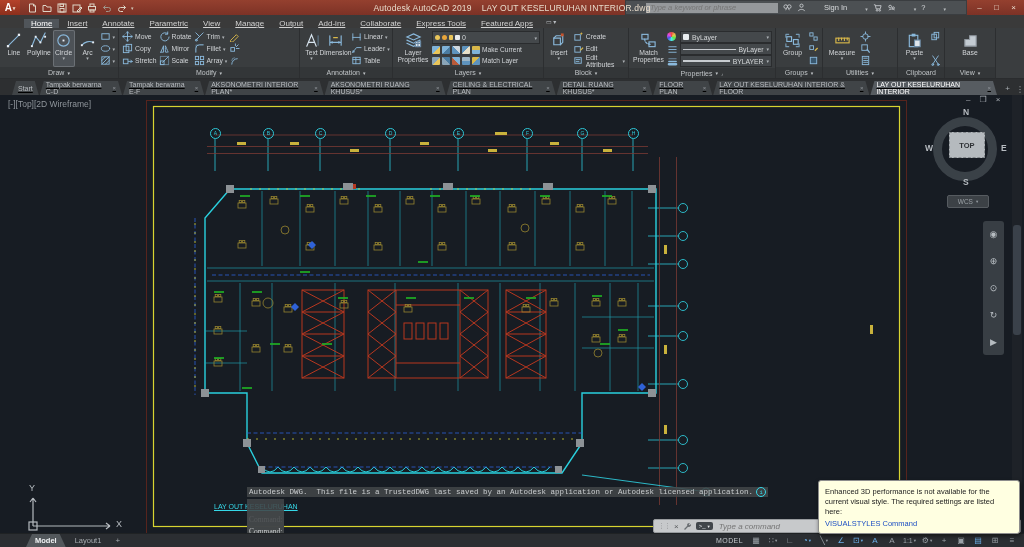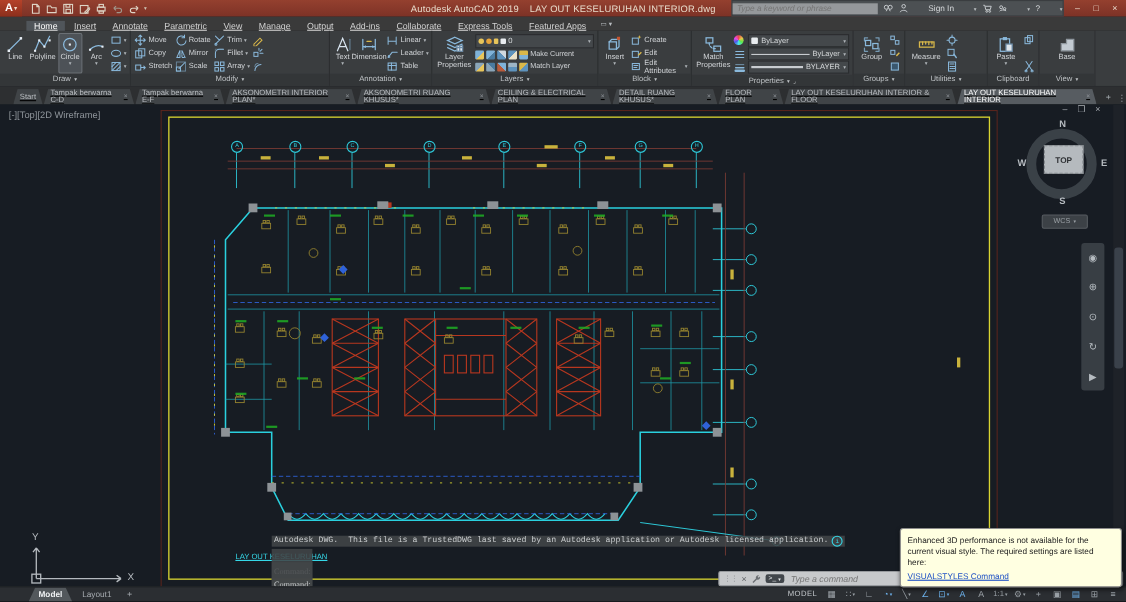--- a/index.html
+++ b/index.html
@@ -9,21 +9,21 @@
   .titlebar{height:15px;background:linear-gradient(#94402f,#7d3226);display:flex;align-items:center;color:#e8dccb;font-size:8.5px;position:relative;}
   .logo{width:20px;height:15px;background:linear-gradient(#b5422a,#8c2f1c);color:#fff;font-weight:bold;font-size:10px;display:flex;align-items:center;justify-content:center;gap:1px;}
   .logo .lc{font-size:5px;color:#f0d9c8;}
   .qat{display:flex;align-items:center;gap:4px;margin-left:6px;}
   .qbtn{width:11px;height:11px;display:flex;align-items:center;justify-content:center;}
   .qbtn svg{width:10px;height:10px;stroke:#ded5c6;fill:none;stroke-width:1;}
   .qbtn.dim svg{stroke:#a1968b;}
   .qcaret{color:#cfc4b4;font-size:5px;}
   .title-center{position:absolute;left:0;right:0;text-align:center;pointer-events:none;letter-spacing:.2px;}
   .title-center .doc{margin-left:10px;margin-top:48px;}
-  .tb-right{margin-left:auto;display:flex;align-items:center;background:#4c5053;border:1px solid #3a3d40;height:13px;padding:0 0;gap:5px;margin-right:4px;}
+  .tb-right{margin-left:auto;display:flex;align-items:center;background:#4c5053;border:1px solid #3a3d40;height:13px;padding:0 20px;gap:5px;margin-right:4px;}
   .searchwrap{display:flex;align-items:center;background:#95989b;height:10px;width:128px;padding:0 2px;}
   .searchwrap input{border:none;background:transparent;width:112px;font-size:7.5px;font-style:italic;color:#4b4e51;outline:none;font-family:"Liberation Sans",sans-serif;}
   .tbico{display:flex;align-items:flex-end;gap:18px;color:#d7dadc;font-size:7.5px;}
   .tbico svg{width:9px;height:9px;stroke:#c6cacd;fill:none;stroke-width:1;}
   .tbcaret{font-size:5px;color:#b9bdc0;}
   .winbtns{display:flex;align-items:center;gap:0;margin-right:2px;}
   .winbtns span{width:17px;text-align:center;color:#ecdfd0;font-size:8px;}
   
   .ribbontabs{height:13px;background:#3a3a3a;display:flex;align-items:stretch;font-size:8px;color:#d2d2d2;padding-left:24px;}
   .rtab{display:flex;align-items:center;padding:0 7px;}
@@ -104,21 +104,21 @@
   .stool{height:12px;min-width:12px;display:flex;align-items:center;justify-content:center;gap:1px;padding:0 2px;color:#9ba1a7;font-size:8px;border-radius:1px;}
   .stool.on{color:#6cb0ea;}
   .stool .sl{font-size:7px;}
   .stool .sc{font-size:4.5px;}
   
   .notif{position:absolute;left:818px;top:480px;width:202px;background:#ffffe1;border:1px solid #8c8c8c;border-radius:3px;box-shadow:1px 2px 4px rgba(0,0,0,.55);padding:4px 6px 5px 6px;box-sizing:border-box;z-index:30;font-size:7.5px;color:#1c1c1c;}
   .ntitle{display:flex;align-items:flex-start;}
   .ntitle b{font-size:8px;color:#0d0d0d;}
   .nclose{margin-left:auto;width:10px;height:10px;border:1px solid #757575;border-radius:1px;display:flex;align-items:center;justify-content:center;font-size:7px;color:#3c3c3c;background:#f4f2df;}
   .nbody{margin-top:2px;line-height:1.3;}
-  .nlink{display:inline-block;margin-top:3px;color:#1d4fc4;text-decoration:underline;}
+  .nlink{display:inline-block;margin-top:3px;color:#1d4fc4;}
   .narrow{position:absolute;left:952px;top:524px;width:0;height:0;border-top:9px solid #141414;border-left:9px solid transparent;z-index:29;}
 </style>
 </head>
 <body>
 
 <div class="app">
 
   <div class="titlebar">
     <div class="logo">
         <span>A</span>

